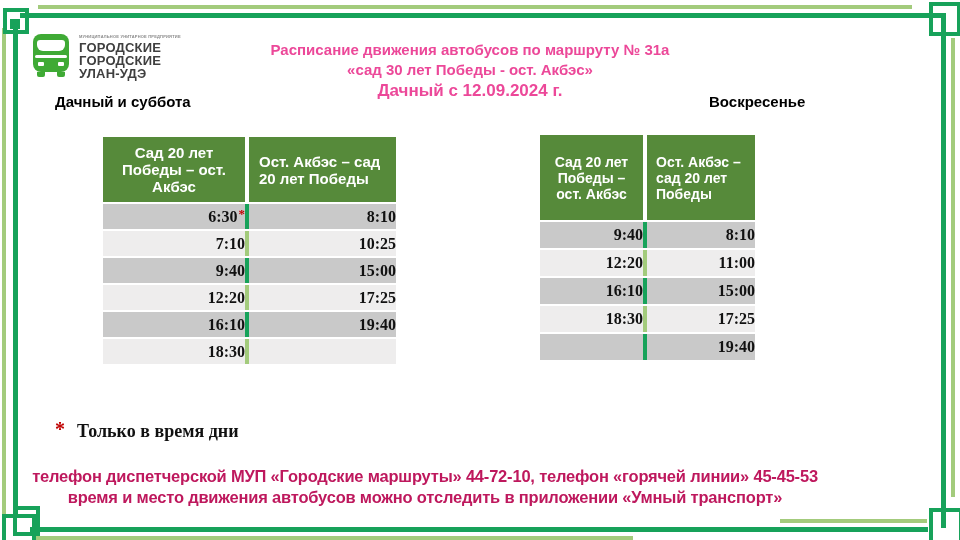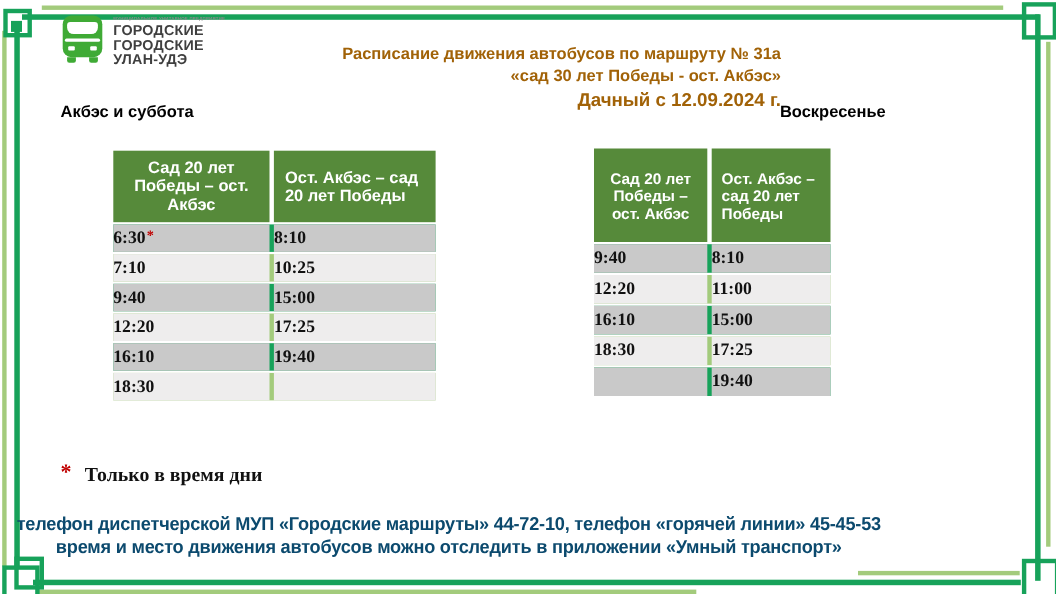--- a/index.html
+++ b/index.html
@@ -7,50 +7,50 @@
         font-family:"Liberation Sans",sans-serif;}
 
   
   .line{position:absolute;}
   .dark{background:var(--frame-dark,#17a25a);}
   .light{background:var(--frame-light,#a3cb7c);}
   .sq{position:absolute;border:4px solid var(--frame-dark,#17a25a);background:transparent;}
   .sq.fill{background:var(--frame-dark,#17a25a);border:none;}
 
   
-  .logo{position:absolute;left:33px;top:12px;display:flex;gap:10px;margin-left:24px;}
+  .logo{position:absolute;left:33px;top:32px;display:flex;gap:10px;}
   .bus{position:relative;width:36px;height:46px;}
   .bus .body{position:absolute;left:0;top:2px;width:36px;height:38px;border-radius:8px;background:var(--logo-green,#3faa35);}
   .bus .shield{position:absolute;left:4px;top:8px;width:28px;height:11px;border-radius:3px 3px 6px 6px;background:#fff;}
   .bus .band{position:absolute;left:2px;top:23px;width:32px;height:3px;background:#fff;border-radius:2px;}
   .bus .lampL,.bus .lampR{position:absolute;top:30px;width:6px;height:4px;background:#fff;border-radius:1px;}
   .bus .lampL{left:5px;} .bus .lampR{right:5px;}
   .bus .wheelL,.bus .wheelR{position:absolute;top:40px;width:8px;height:5px;background:var(--logo-green,#3faa35);border-radius:0 0 2px 2px;}
   .bus .wheelL{left:4px;} .bus .wheelR{right:4px;}
   .logo-text{padding-top:2px;}
   .logo-small{font-size:4px;color:#8a8a8a;font-weight:bold;letter-spacing:.2px;margin-bottom:2px;}
   .logo-big{font-size:13px;font-weight:bold;color:#3f3f3f;line-height:13px;letter-spacing:.2px;}
 
   
-  .title{position:absolute;left:230px;top:40px;width:480px;text-align:right;color:#a16207;}
+  .title{position:absolute;left:230px;top:40px;width:480px;text-align:center;color:#ec4899;}
   .title .t1{font-size:15px;font-weight:bold;line-height:20px;}
   .title .t2{font-size:15px;font-weight:bold;line-height:20px;}
   .title .t3{font-size:17px;font-weight:bold;line-height:22px;}
 
   .day-label{position:absolute;font-size:15px;font-weight:bold;color:#000;}
   .day-weekdays{left:55px;top:93px;}
   .day-sunday{left:709px;top:93px;}
 
   
   .sch-table{position:absolute;}
   .thead{display:flex;}
   .th{background:var(--header-green,#568a3a);color:#fff;font-weight:bold;
       display:flex;flex-direction:column;justify-content:center;box-sizing:border-box;}
   .tr{display:flex;margin-top:2px;}
-  .td{box-sizing:border-box;display:flex;align-items:center;justify-content:flex-start;
+  .td{box-sizing:border-box;display:flex;align-items:center;justify-content:flex-end;
       font-family:"Liberation Serif",serif;font-weight:bold;color:#111;}
   .tr.dark .td{background:var(--row-dark,#c9c9c9);}
   .tr.light .td{background:var(--row-light,#eeeded);font-family:Liberation Serif, serif;}
   .mark{color:var(--accent-red,#c00000);font-size:13px;margin-left:1px;transform:translateY(-3px);}
 
   
   .tbl-weekdays{left:103px;top:137px;}
   .tbl-weekdays .th{height:65px;font-size:15px;}
   .tbl-weekdays .col1{width:142px;margin-right:4px;}
   .tbl-weekdays .col2{width:147px;margin-right:0;}
@@ -66,21 +66,21 @@
   .tbl-sunday .th.col1{text-align:center;padding:0 4px;}
   .tbl-sunday .th.col2{text-align:left;padding:0 9px;}
   .tbl-sunday .td{height:26px;font-size:16px;}
 
   
   .footnote{position:absolute;left:55px;top:418px;display:flex;align-items:flex-start;}
   .footnote .mark-big{color:var(--accent-red,#c00000);font-family:"Liberation Serif",serif;
       font-weight:bold;font-size:20px;margin-right:12px;}
   .footnote .fn-text{font-family:"Liberation Serif",serif;font-weight:bold;font-size:18px;color:#111;
       padding-top:3px;}
-  .footer{position:absolute;left:0;top:466px;width:816px;text-align:center;color:#0c4a6e;}
+  .footer{position:absolute;left:0;top:466px;width:816px;text-align:center;color:#be185d;padding-left:17px;}
   .footer div{font-size:17px;font-weight:bold;line-height:21px;letter-spacing:-0.2px;
       display:block;transform:scaleX(.97);transform-origin:50% 50%;}
 </style>
 </head>
 <body>
 
 <div class="page">
 
   <div class="line light" style="left:38px;top:5px;width:874px;height:4px;"></div>
   <div class="line dark" style="left:20px;top:13px;width:925px;height:5px;"></div>
@@ -115,21 +115,21 @@
       <div class="logo-big">УЛАН-УДЭ</div>
     </div>
   </div>
 
   <div class="title">
     <div class="t1">Расписание движения автобусов по маршруту № 31а</div>
     <div class="t2">«сад 30 лет Победы - ост. Акбэс»</div>
     <div class="t3">Дачный с 12.09.2024 г.</div>
   </div>
 
-  <div class="day-label day-weekdays">Акбэс и суббота</div>
+  <div class="day-label day-weekdays">Дачный и суббота</div>
   <div class="day-label day-sunday">Воскресенье</div>
 
   <div class="sch-table tbl-weekdays">
     <div class="thead">
         <div class="th col1">Сад 20 лет Победы – ост. Акбэс</div>
         <div class="th col2">Ост. Акбэс – сад 20 лет Победы</div>
       </div>
     <div class="tbody">
         <div class="tr dark">
           <div class="td col1">6:30<span class="mark">*</span></div>

